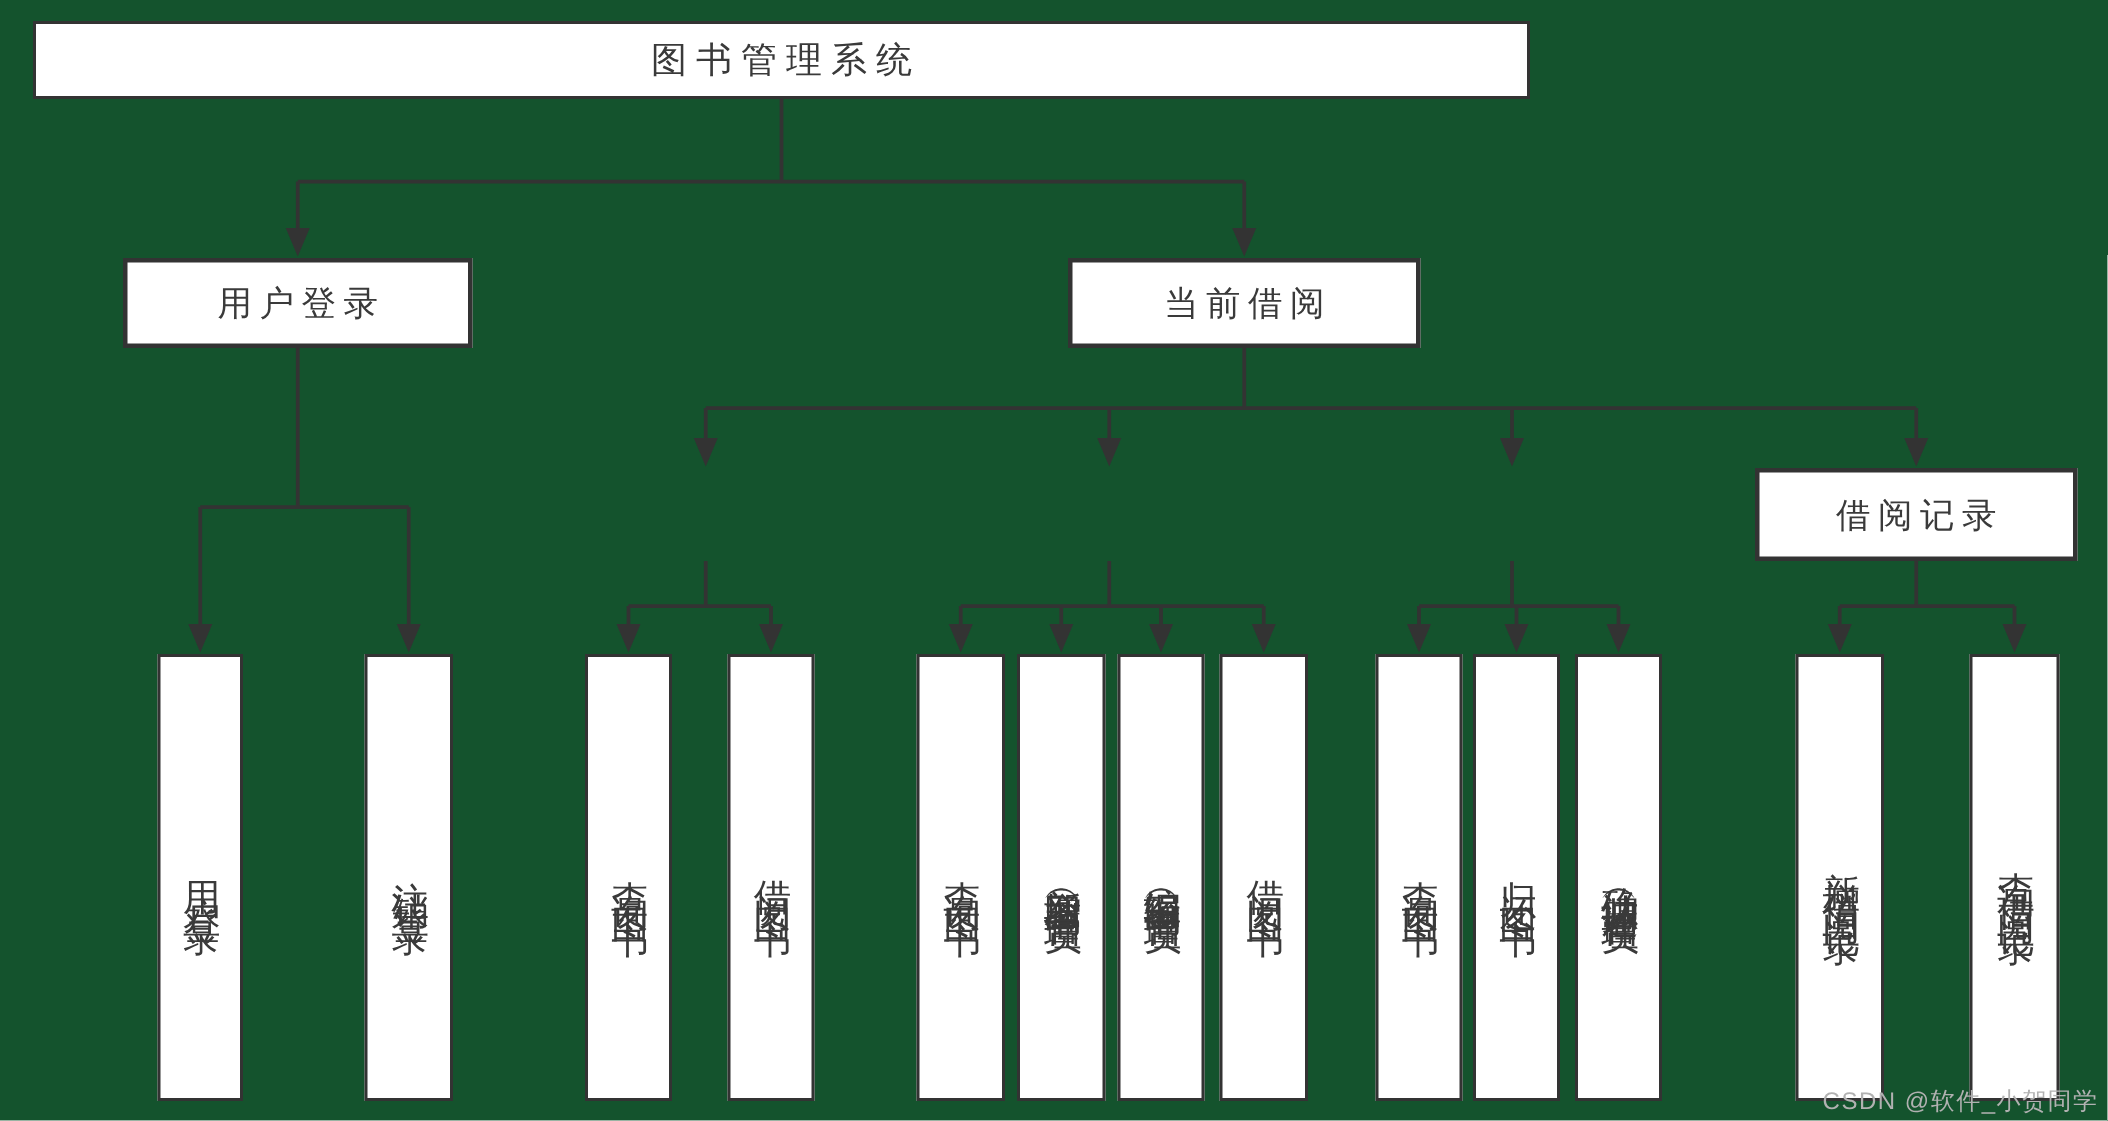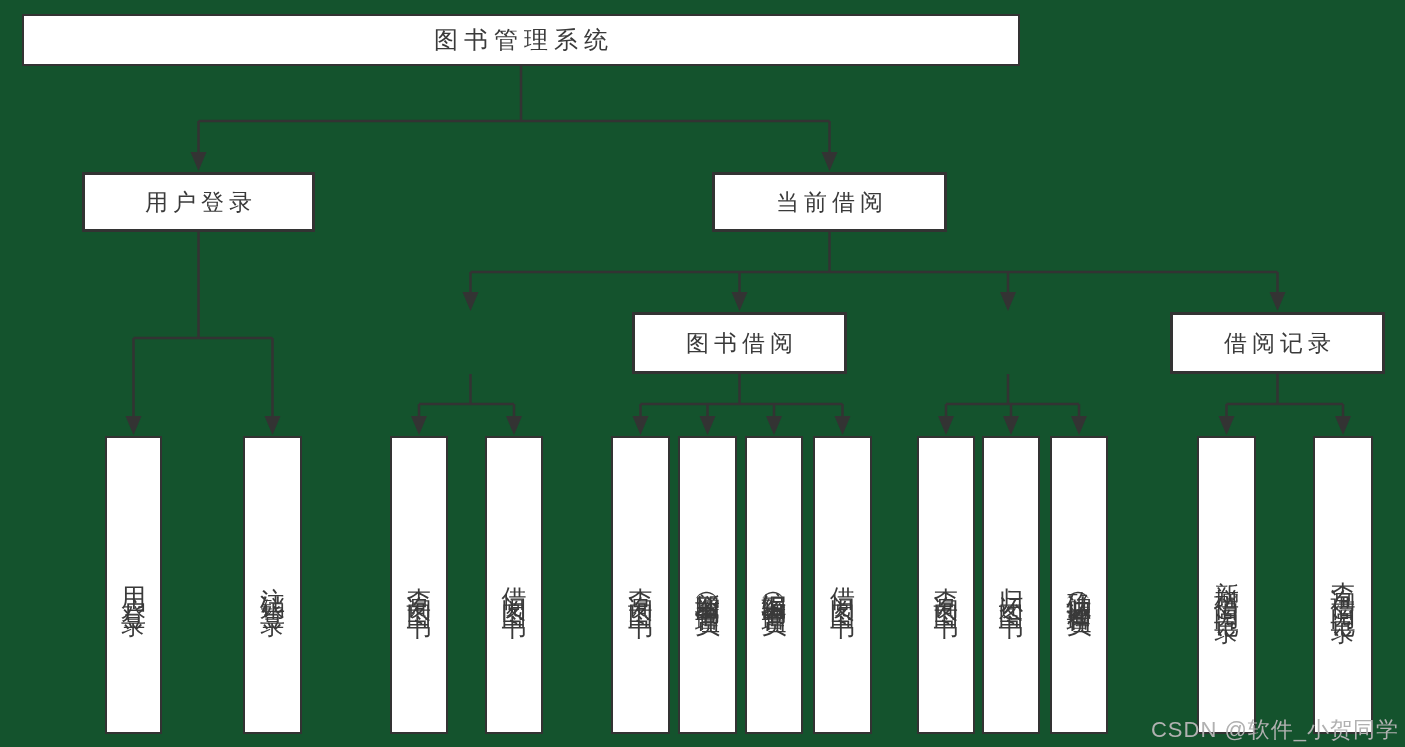--- a/index.html
+++ b/index.html
@@ -44,21 +44,21 @@
     letter-spacing: 9px;
     color: #3a3a3a;
     line-height: 1;
   }
   .vlabel.long { letter-spacing: 3px; }
   .vlabel.mid  { letter-spacing: 8px; }
   .watermark {
     position: absolute;
     right: 6px;
     bottom: 2px;
-    font-size: 22px;
+    font-size: 16px;
     color: #b1b1b1;
     letter-spacing: 1px;
     z-index: 3;
     white-space: nowrap;
     margin-top: 33px;
   }
 </style>
 </head>
 <body>
 
@@ -115,23 +115,20 @@
     <span class="hlabel root-label">图书管理系统</span>
   </div>
 
   <div class="node" style="left:82px; top:172px; width:233px; height:60px;">
     <span class="hlabel">用户登录</span>
   </div>
   <div class="node" style="left:712px; top:172px; width:235px; height:60px;">
     <span class="hlabel">当前借阅</span>
   </div>
 
-  <div class="node" style="left:632px; top:312px; width:215px; height:62px;">
-    <span class="hlabel">图书借阅</span>
-  </div>
   <div class="node" style="left:1170px; top:312px; width:215px; height:62px;">
     <span class="hlabel">借阅记录</span>
   </div>
 
   <div class="node thin" style="left:105px; top:436px; width:57px; height:298px;">
     <span class="vlabel">用户登录</span>
   </div>
   <div class="node thin" style="left:243px; top:436px; width:59px; height:298px;">
     <span class="vlabel">注销登录</span>
   </div>

